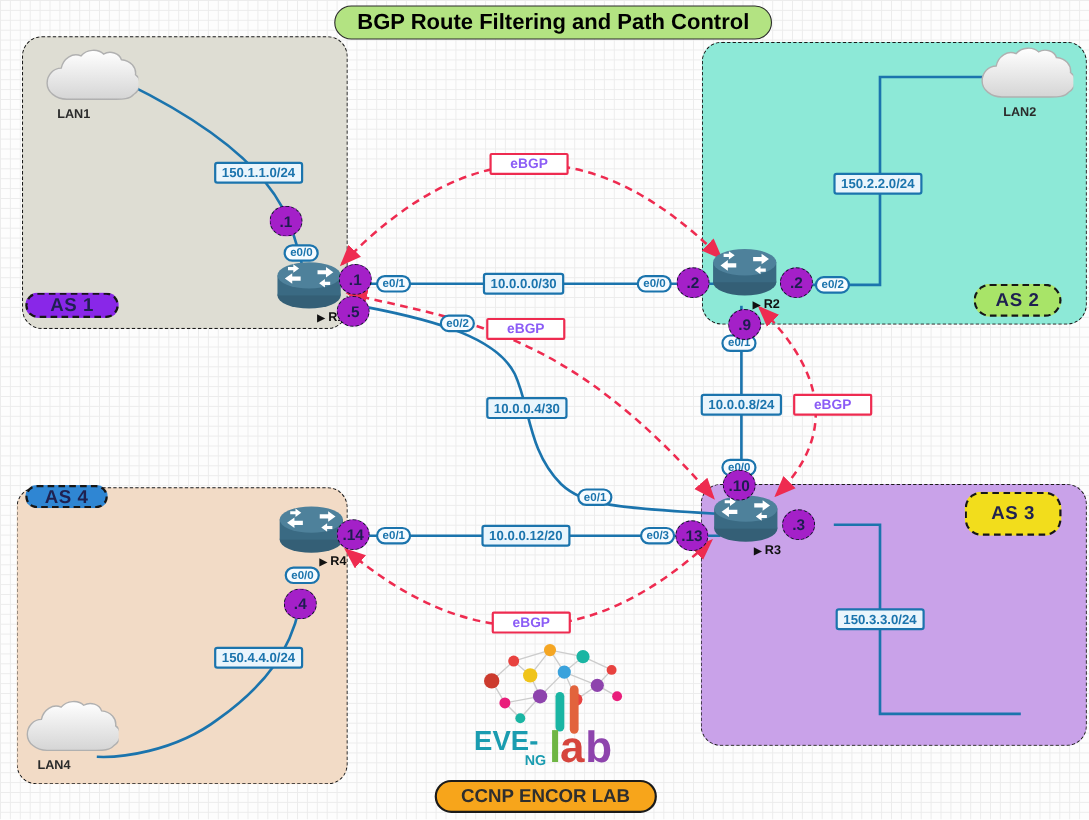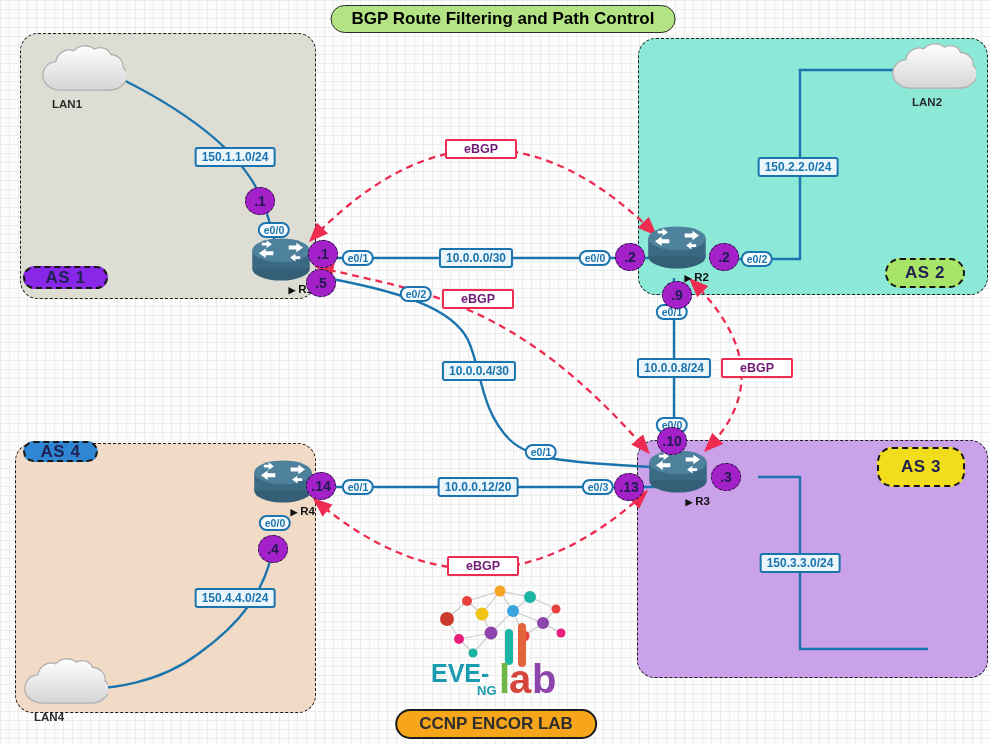--- a/index.html
+++ b/index.html
@@ -26,21 +26,21 @@
   .badge1 { left:23px;  top:266px; width:85px; height:23px; background:#8927e8; }
   .badge2 { left:885px; top:258px; width:80px; height:30px; background:#a8e468; }
   .badge3 { left:877px; top:447px; width:88px; height:40px; background:#f2dd1c; }
   .badge4 { left:23px;  top:441px; width:75px; height:21px; background:#2f86d3; }
 
   .links-layer { position:absolute; left:0; top:0; z-index:2; pointer-events:none; }
 
   .title-pill {
     position:absolute; left:503px; top:5px; transform:translateX(-50%);
     background:#b3e382; border:1.6px solid #2b2b2b; border-radius:16px;
-    padding:3px 20px; font-size:17px; font-weight:bold; color:#000;
+    padding:3px 20px; font-size:20px; font-weight:bold; color:#000;
     white-space:nowrap; z-index:6;
   }
   .banner {
     position:absolute; left:496px; top:709px; transform:translateX(-50%);
     background:#f7a51b; border:2px solid #1b1b1b; border-radius:15px;
     padding:3px 22px; font-size:17px; font-weight:bold; color:#2e2e2e;
     white-space:nowrap; z-index:6;
   }
 
   .cloud { position:absolute; width:86px; z-index:3; }
@@ -67,21 +67,21 @@
   .octet {
     position:absolute; transform:translate(-50%,-50%);
     min-width:30px; height:28px; padding:0 3px; border-radius:50%;
     background:#a420c8; border:1.8px dashed #14142e;
     display:flex; align-items:center; justify-content:center;
     color:#1d1d4f; font-size:14px; font-weight:bold; z-index:5;
   }
   .ebgp {
     position:absolute; transform:translate(-50%,-50%);
     background:#ffffff; border:2px solid #ee2b50; border-radius:2px;
-    color:#701a75; font-size:12.5px; font-weight:bold; padding:1px 17px;
+    color:#8b5cf6; font-size:12.5px; font-weight:bold; padding:1px 17px;
     white-space:nowrap; z-index:4;
   }
   .logo { position:absolute; left:425px; top:581px; z-index:6; }
 </style>
 </head>
 <body>
 
 <div class="canvas">
 
   <div class="as-box as1"></div>
@@ -143,21 +143,21 @@
         <use href="#cloudSym"></use>
       </svg>
     <div class="cloud-label">LAN1</div>
   </div>
   <div class="cloud" style="left:890px;top:42px;">
     <svg width="86" height="53">
         <use href="#cloudSym"></use>
       </svg>
     <div class="cloud-label" style="padding-left:22px;">LAN2</div>
   </div>
-  <div class="cloud" style="left:22px;top:657px;">
+  <div class="cloud" style="left:22px;top:636px;">
     <svg width="86" height="53">
         <use href="#cloudSym"></use>
       </svg>
     <div class="cloud-label">LAN4</div>
   </div>
 
   <div class="router" style="left:249px;top:236px;">
     <svg width="64" height="46">
         <use href="#routerSym"></use>
       </svg>

